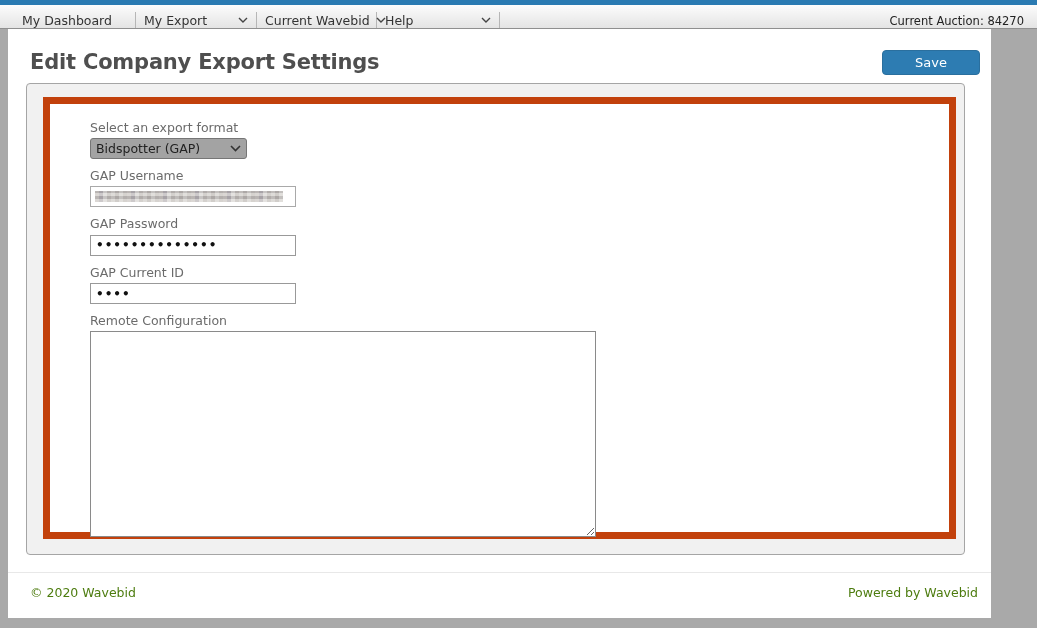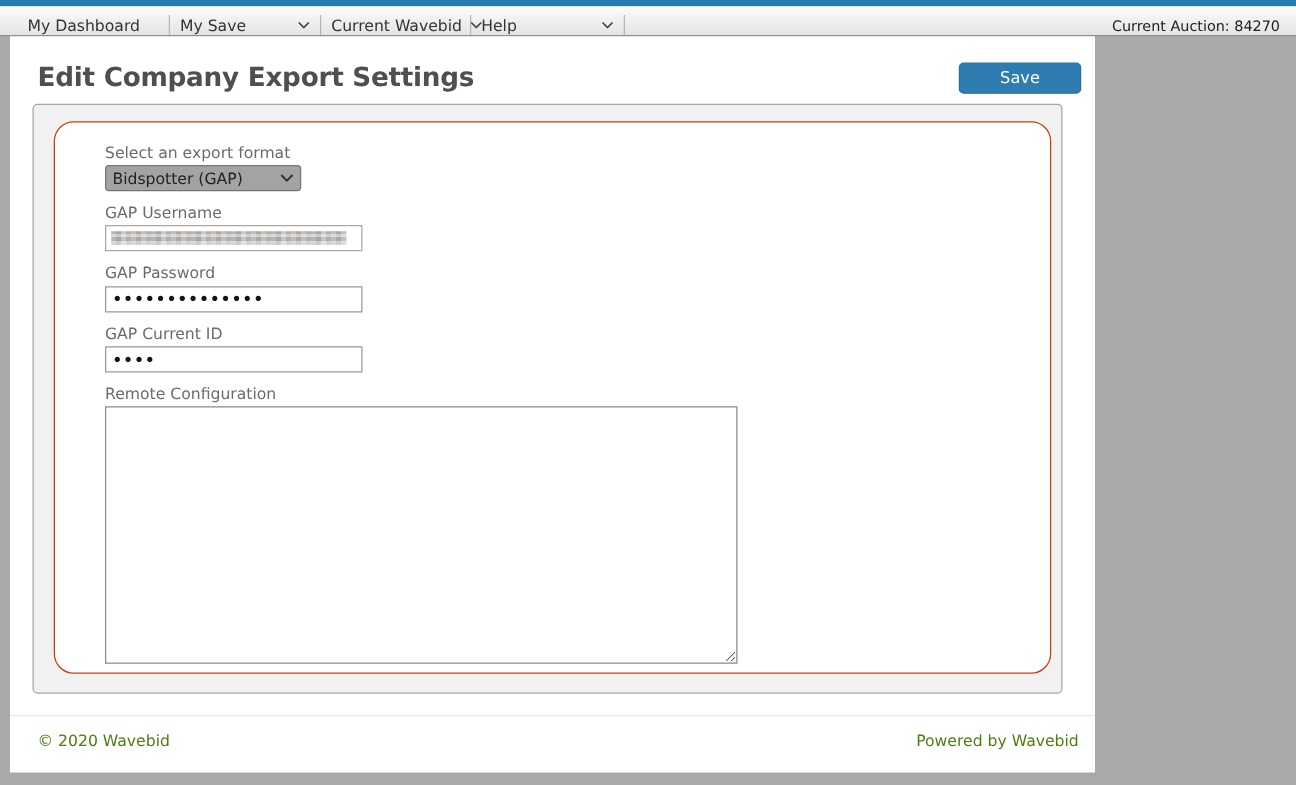--- a/index.html
+++ b/index.html
@@ -30,21 +30,21 @@
   .w1{width:122px;} .w2{width:121px;} .w3{width:120px;} .w4{width:123px;}
   .nav-item .chev { margin-left:auto; display:flex; align-items:center; }
   .nav-item .chev.inline { margin-left:6px; }
   .nav-status {
     margin-left:auto; display:flex; align-items:center;
     padding-right:13px; font-size:11.5px; color:#222;margin-top:44px;
   }
 
   
   .card {
-    margin-left:8px; width:868px; height:589px;
+    margin-left:8px; width:983px; height:589px;
     background:#ffffff;
     display:flex; flex-direction:column;justify-content:center;
   }
   .card-header {
     display:flex; align-items:flex-start;
     padding:20px 11px 0 22px;
   }
   .page-title {
     font-size:21px; font-weight:bold; color:#4f4f4f;
     letter-spacing:-0.2px; line-height:26px;
@@ -61,21 +61,21 @@
   .outer-panel {
     margin:8px 26px 0 18px;
     height:472px;
     background:#f1f1f1;
     border:1px solid #a5a5a5; border-radius:4px;
   }
   .inner-panel {
     margin:13px 8px 0 16px;
     height:442px;
     background:#ffffff;
-    border:1px solid #c2410c; border-radius:16px;
+    border:7px solid #c2410c; border-radius:0;
     padding:16px 0 0 40px;
   }
 
   
   .field-group { margin-bottom:9px; }
   .field-label {
     display:block; font-size:12.5px; color:#6b6b6b;
     margin-bottom:3px; line-height:15px;
   }
   .select-wrap { position:relative; width:157px; }
@@ -134,21 +134,21 @@
 <div class="topbar-blue"></div>
 
 <div class="navbar">
   <div class="nav-spacer"></div>
 
   <div class="nav-item w1">
     <span class="lbl">My Dashboard</span>
   </div>
 
   <div class="nav-item w2">
-    <span class="lbl">My Save</span>
+    <span class="lbl">My Export</span>
     <span class="chev">
       <svg width="10" height="6" viewBox="0 0 10 6">
           <path d="M1 1 L5 5 L9 1" stroke="#444" fill="none" stroke-width="1.4"></path>
         </svg>
     </span>
   </div>
 
   <div class="nav-item w3">
     <span class="lbl">Current Wavebid</span>
     <span class="chev inline">

